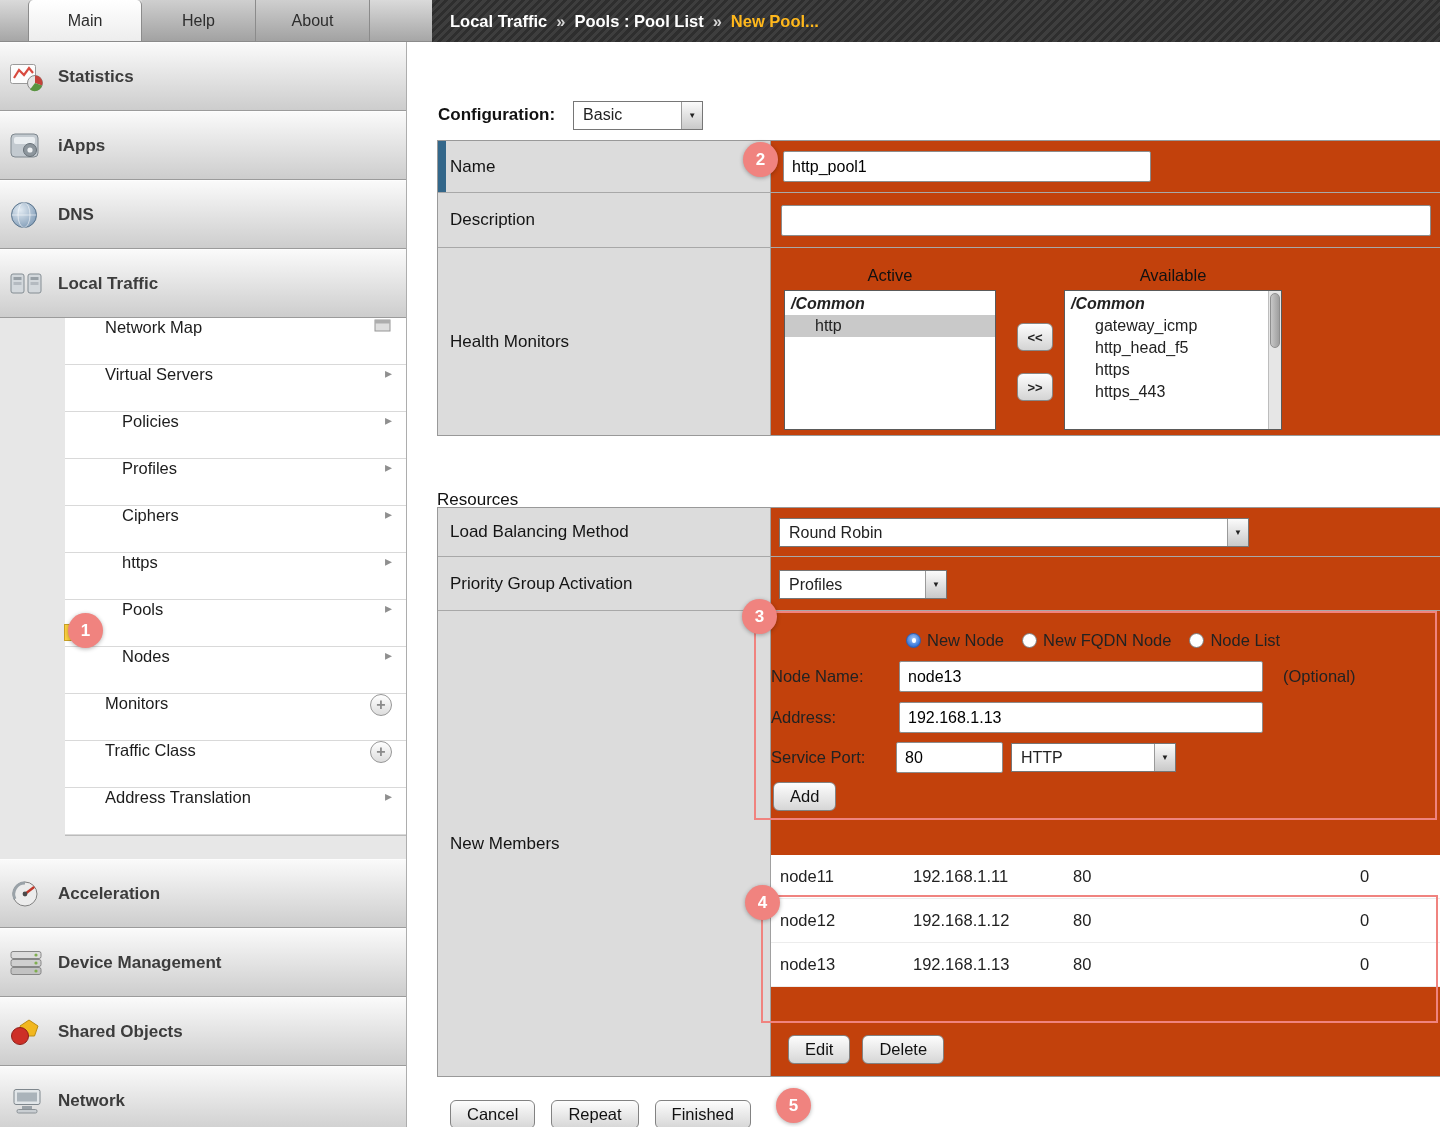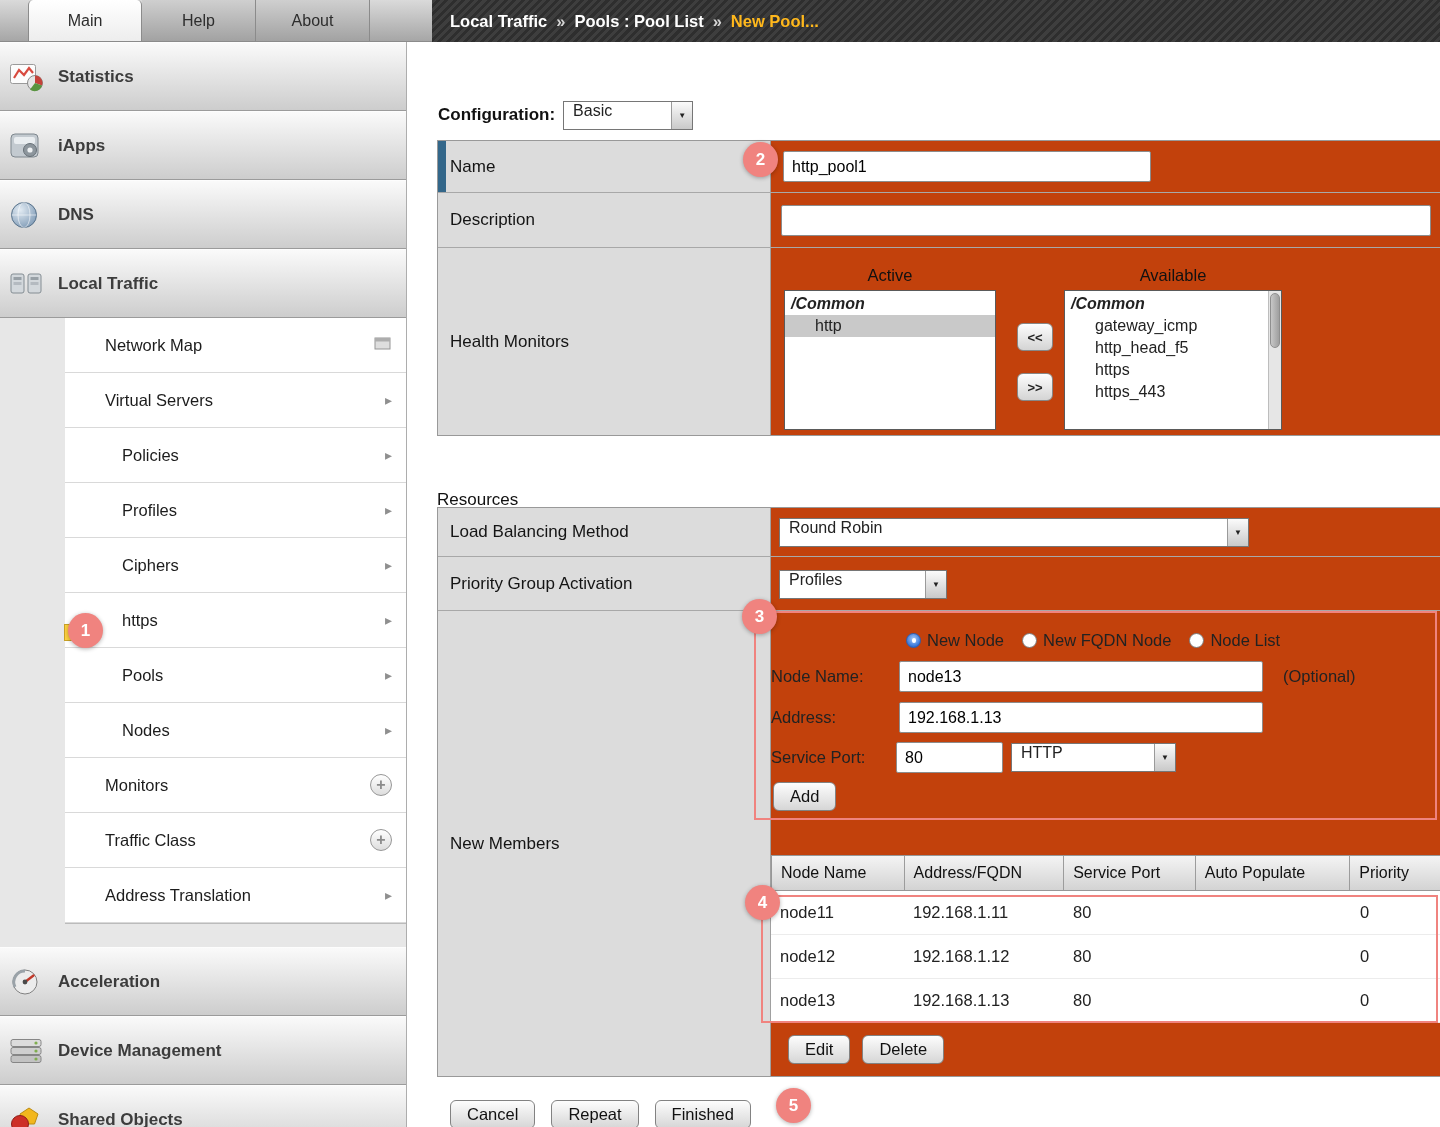--- a/index.html
+++ b/index.html
@@ -26,36 +26,36 @@
   
   .sidebar{position:absolute;left:0;top:42px;width:407px;height:1085px;
            background:#e7e7e7;border-right:1px solid #adadad}
   .nav-item{height:69px;display:flex;align-items:center;gap:13px;padding-left:9px;
             background:linear-gradient(#fafafa,#cdcdcd);
             border-bottom:1px solid #9b9b9b;border-top:1px solid #fdfdfd;cursor:pointer}
   .nav-item.gap{margin-top:23px}
   .nav-icon{width:36px;height:30px;display:flex;align-items:center;justify-content:center}
   .nav-label{font-size:17px;font-weight:bold;color:#3c3c3c}
   .submenu{margin-left:65px;background:#fff;border-bottom:1px solid #bbb}
-  .sub-item{height:55px;display:flex;align-items:center;padding:0 14px 0 40px;
+  .sub-item{height:47px;display:flex;align-items:flex-start;padding:0 14px 0 40px;
             border-bottom:1px solid #d9d9d9;font-size:16.5px;color:#1c1c1c;
             cursor:pointer;position:relative;background:#fff}
   .sub-item.nested{padding-left:57px}
   .sub-label{flex:1}
   .sub-arrow{color:#8f8f8f;font-size:14px}
   .plus-circle{width:22px;height:22px;border:1px solid #979797;border-radius:50%;
                background:linear-gradient(#fff,#ddd);color:#8b8b8b;font-size:16px;
                font-weight:bold;display:flex;align-items:center;justify-content:center;line-height:1}
 
   
   .content{position:absolute;left:408px;top:42px;width:1032px;height:1085px;background:#fff}
-  .config-row{position:absolute;left:30px;top:56px;height:34px;display:flex;align-items:center;gap:8px}
+  .config-row{position:absolute;left:30px;top:56px;height:34px;display:flex;align-items:center;gap:18px}
   .config-label{font-size:17px;font-weight:bold;color:#111}
 
-  .select{display:flex;align-items:flex-start;height:29px;border:1.5px solid #767676;
+  .select{display:flex;align-items:center;height:29px;border:1.5px solid #767676;
           background:#fff;cursor:pointer}
   .select-text{flex:1;padding:0 9px;font-size:16px;white-space:nowrap;overflow:hidden}
   .select-arrow{width:21px;align-self:stretch;border-left:1px solid #9a9a9a;
                 background:linear-gradient(#fbfbfb,#c9c9c9);display:flex;
                 align-items:center;justify-content:center;font-size:8px;color:#222}
 
   .ftable{position:absolute;width:1003px;border:1px solid #999;border-right:none}
   .frow{display:flex;border-bottom:1px solid #a8a8a8}
   .frow:last-child{border-bottom:none}
   .fcell.label{width:333px;background:#dcdcdc;border-right:1px solid #a0a0a0;
@@ -414,27 +414,20 @@
           <input class="text-input" style="position: static; width: 107px;" value="80">
           <div class="select" style="width:165px;margin-left:8px">
             <span class="select-text">HTTP</span>
             <span class="select-arrow">▼</span>
           </div>
         </div>
 
         <button class="btn" style="position:absolute;left:2px;top:171px">Add</button>
 
         <div class="mt">
-          <div class="mt-header">
-            <span class="mt-hcell c1">Node Name</span>
-            <span class="mt-hcell c2">Address/FQDN</span>
-            <span class="mt-hcell c3">Service Port</span>
-            <span class="mt-hcell c4">Auto Populate</span>
-            <span class="mt-hcell c5">Priority</span>
-          </div>
           <div class="mt-row">
             <span class="mt-cell c1">node11</span>
             <span class="mt-cell c2">192.168.1.11</span>
             <span class="mt-cell c3">80</span>
             <span class="mt-cell c4"></span>
             <span class="mt-cell c5">0</span>
           </div>
           <div class="mt-row">
             <span class="mt-cell c1">node12</span>
             <span class="mt-cell c2">192.168.1.12</span>

